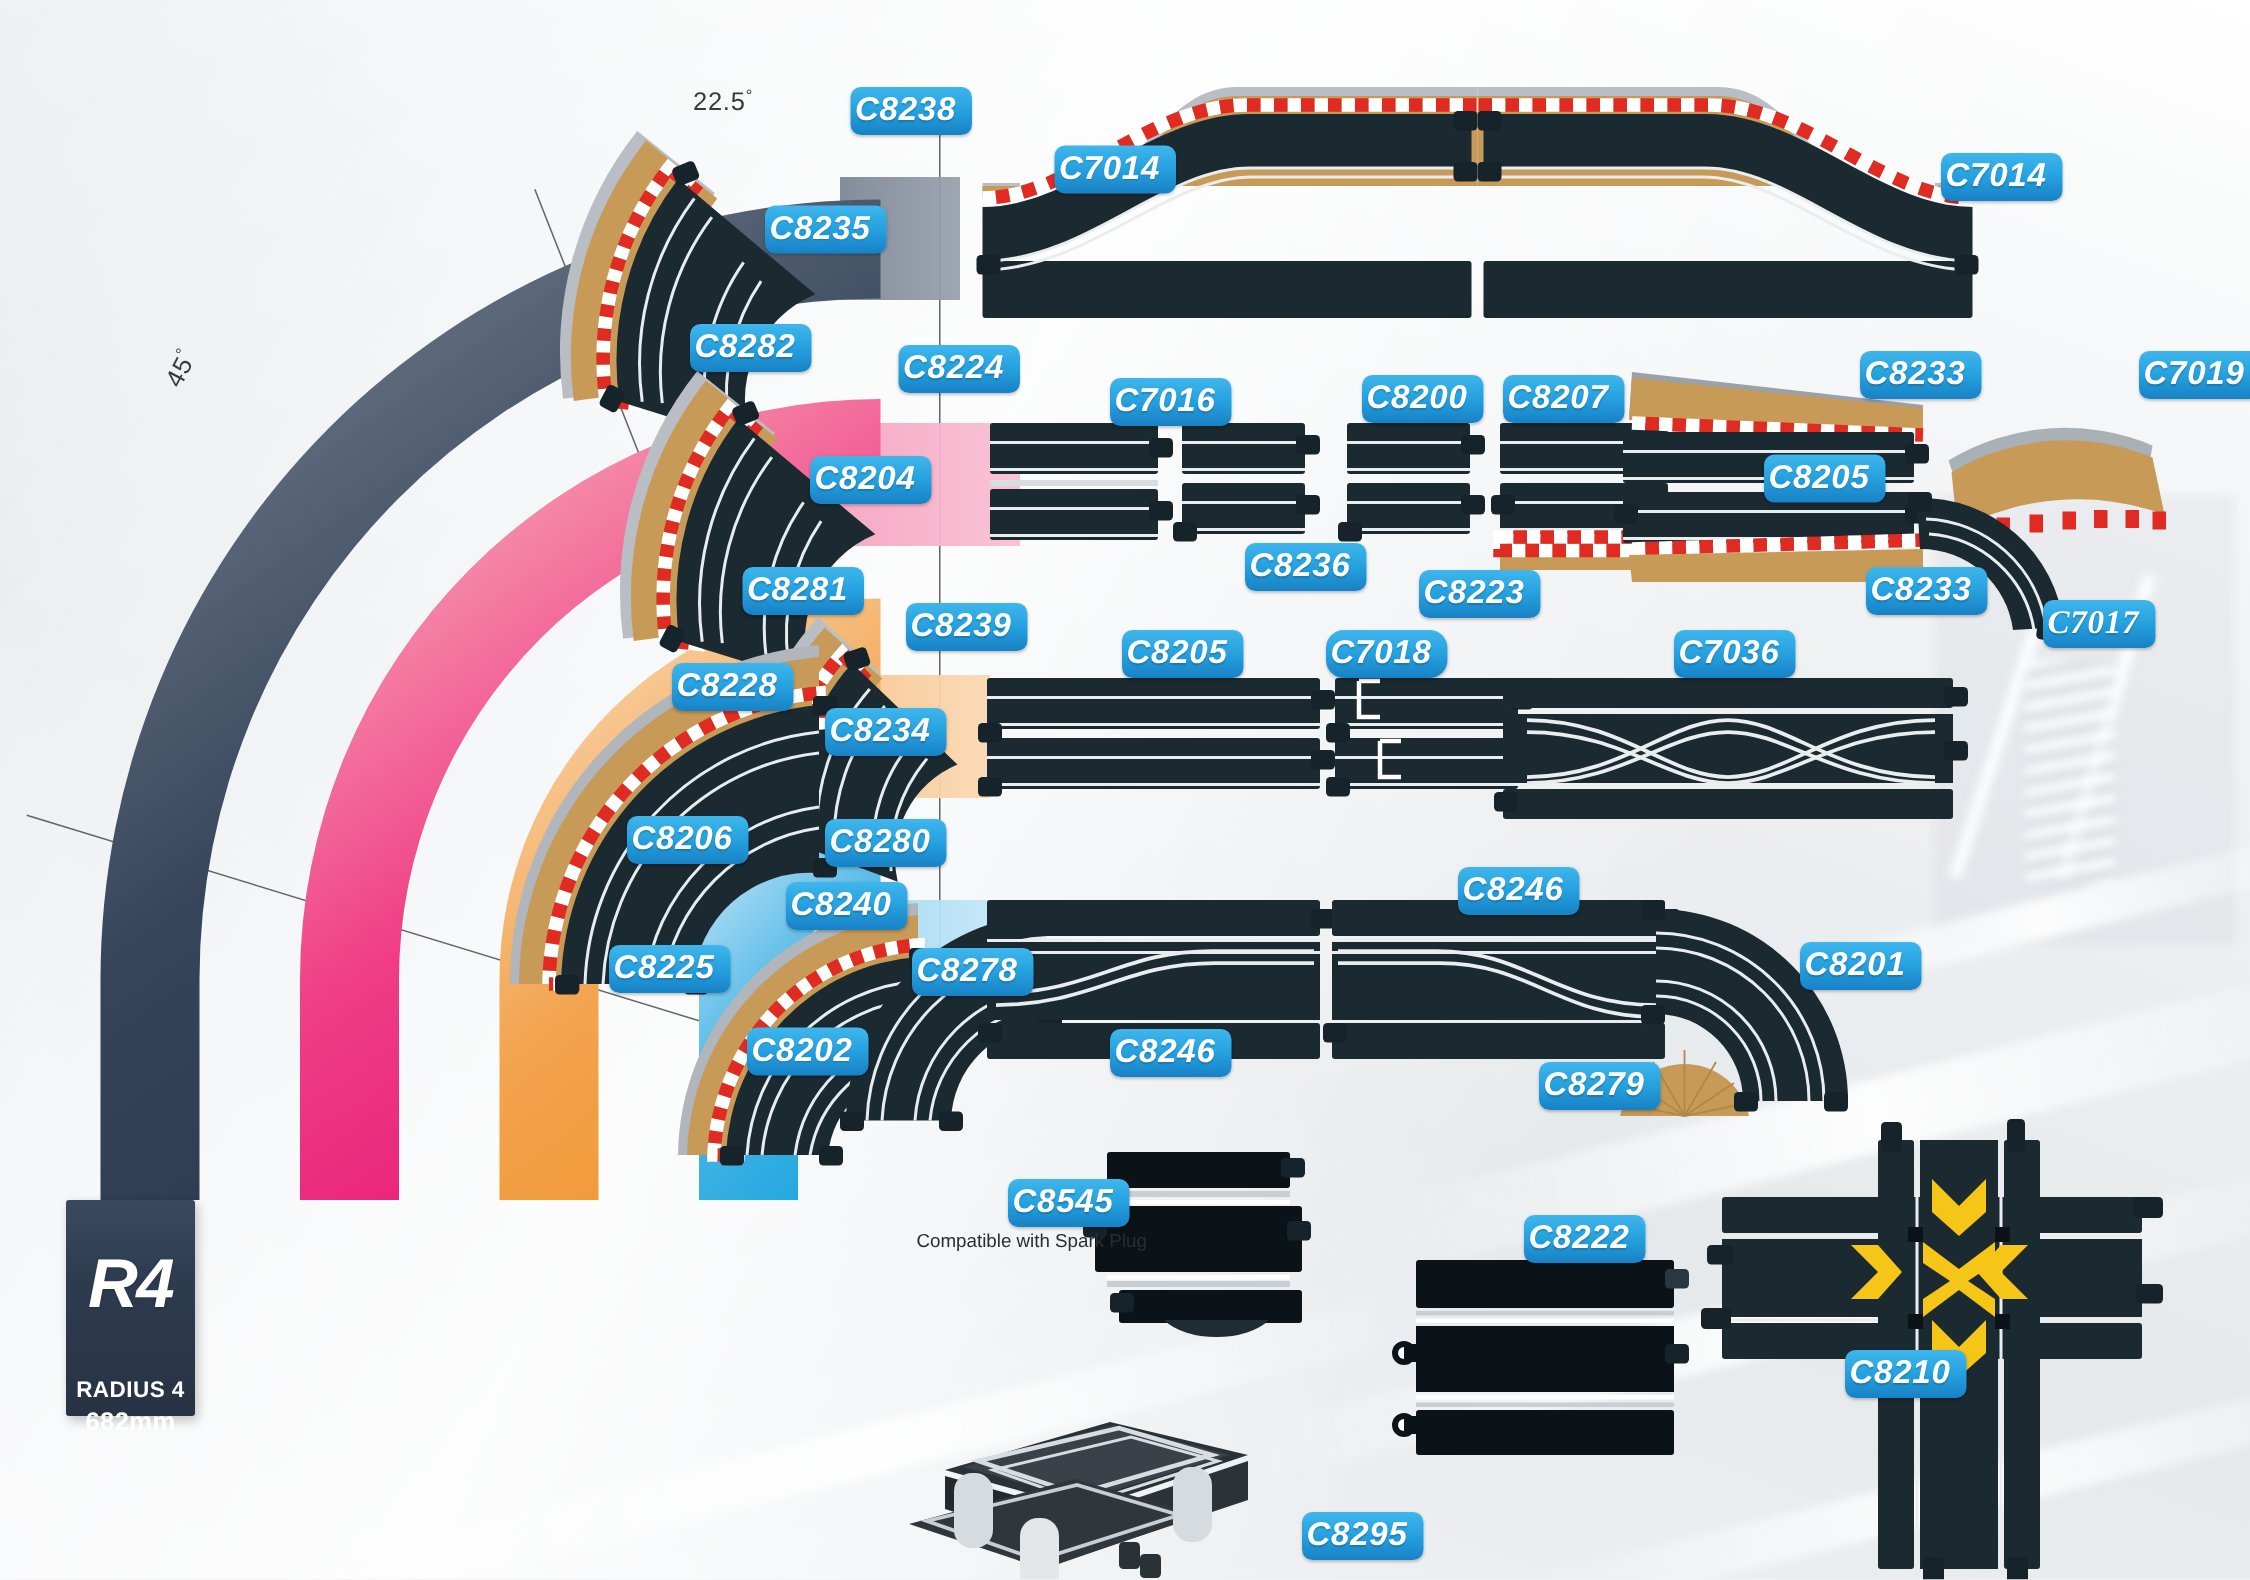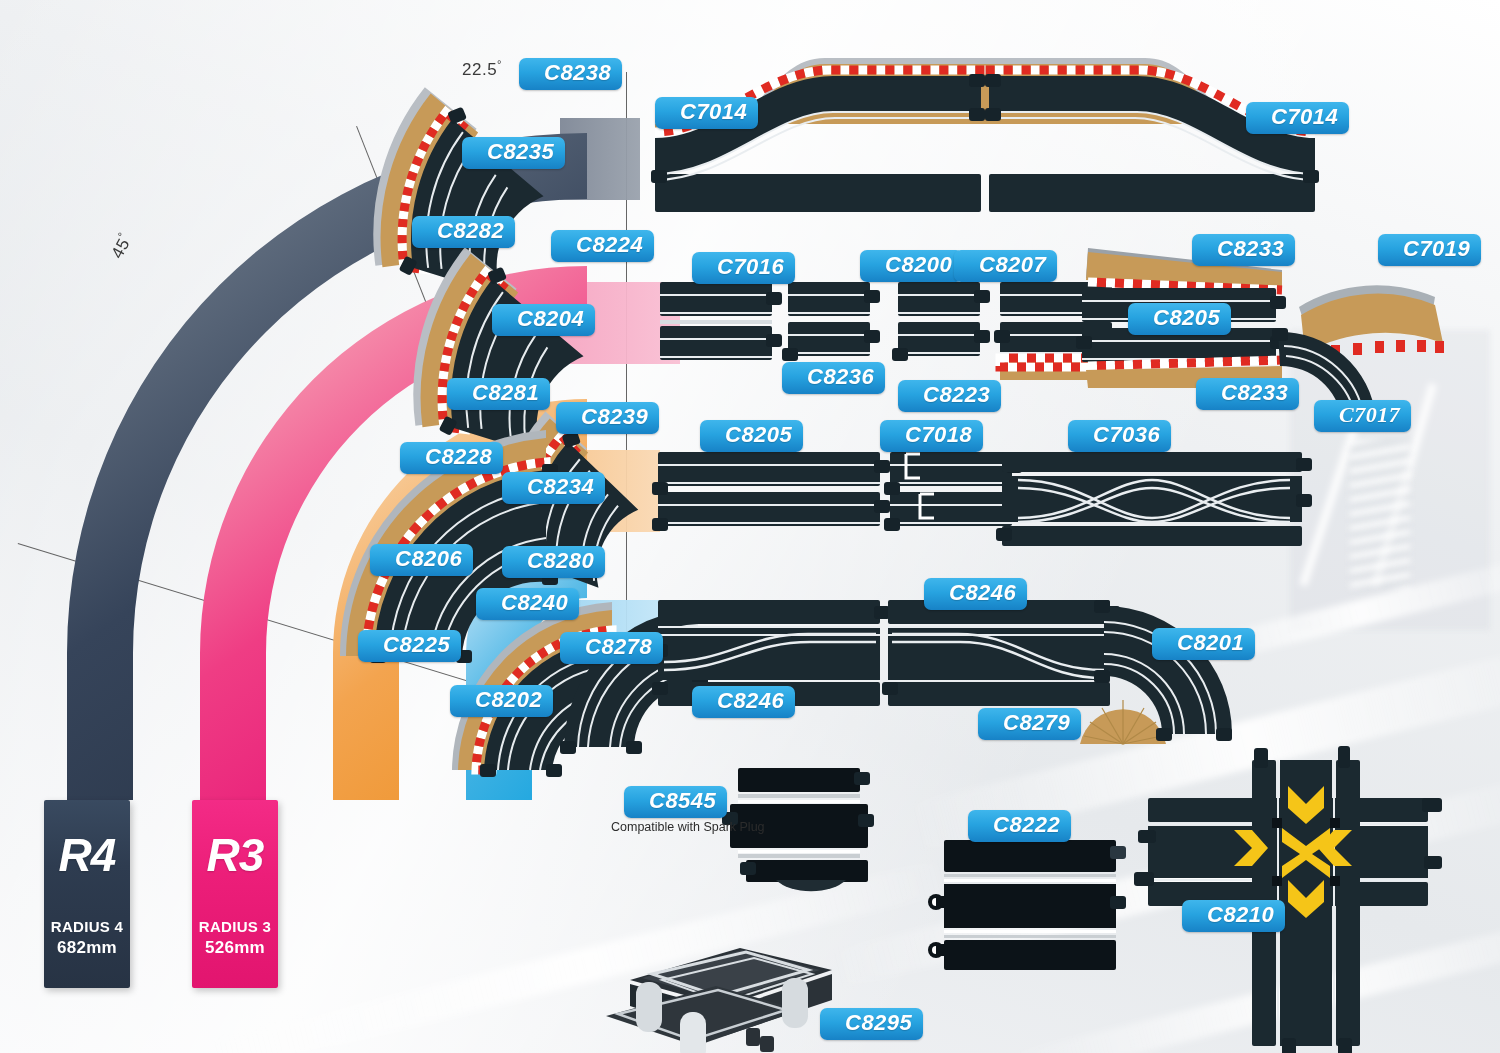--- a/index.html
+++ b/index.html
@@ -46,46 +46,47 @@
     font-family:"Liberation Sans", sans-serif;
     letter-spacing:.5px;
     white-space:nowrap;
   }
   .angle-text sup { font-size:11px; }
 
   
   .tag {
     position:absolute;
     display:inline-block;
-    padding:3px 11px 4px 25px;
+    padding:3px 11px 4px 3px;
     background:linear-gradient(180deg,#3fb6ec 0%,#27a3e0 45%,#1782c6 100%);
     border-radius:7px;
     color:#ffffff;
     font-size:22px;
     font-weight:bold;
     font-style:italic;
     letter-spacing:.5px;
     line-height:1.12;
     white-space:nowrap;
     box-shadow:0 1px 2px rgba(0,0,0,.22);
     text-shadow:0 1px 1px rgba(0,0,0,.18);
     z-index:40;
+    margin-left:48px;
   }
   .subnote {
     position:absolute;
     font-size:12.5px;
     color:#2c2c2c;
     white-space:nowrap;
     z-index:40;
   }
 
   
   .rbar {
     position:absolute;
-    width:86px; height:188px;
+    width:86px; height:144px;
     border-radius:2px;
     box-shadow:2px 3px 7px rgba(0,0,0,.22);
     display:flex; flex-direction:column;
     align-items:center; justify-content:flex-start;
     color:#fff;
     z-index:30;
   }
   .rbar .rcode {
     font-size:46px; font-weight:bold; font-style:italic;
     letter-spacing:-1px; margin-top:32px; line-height:1;
@@ -553,25 +554,20 @@
     <rect x="190" y="-14" width="12" height="22" rx="3" fill="#16232a"></rect>
     <rect x="134" y="278" width="14" height="18" rx="3" fill="#16232a"></rect>
     <rect x="190" y="278" width="14" height="20" rx="3" fill="#16232a"></rect>
   </svg>
 
   <div class="rbar" style="left:44px;top:800px;background:linear-gradient(180deg,#394a60 0%,#2e3c50 35%,#273344 100%);">
     <div class="rcode">R4</div>
     <div class="rname">RADIUS 4</div>
     <div class="rmm">682mm</div>
   </div>
-  <div class="rbar" style="left:192px;top:800px;background:linear-gradient(180deg,#f32b86 0%,#ec1e79 40%,#e2156f 100%);">
-    <div class="rcode">R3</div>
-    <div class="rname">RADIUS 3</div>
-    <div class="rmm">526mm</div>
-  </div>
 
   <div class="tag" style="left:519px;top:58px;">C8238</div>
   <div class="tag" style="left:462px;top:137px;">C8235</div>
   <div class="tag" style="left:412px;top:216px;">C8282</div>
   <div class="tag" style="left:551px;top:230px;">C8224</div>
   <div class="tag" style="left:492px;top:304px;">C8204</div>
   <div class="tag" style="left:447px;top:378px;">C8281</div>
   <div class="tag" style="left:556px;top:402px;">C8239</div>
   <div class="tag" style="left:400px;top:442px;">C8228</div>
   <div class="tag" style="left:502px;top:472px;">C8234</div>
@@ -590,21 +586,21 @@
   <div class="tag" style="left:860px;top:250px;">C8200</div>
   <div class="tag" style="left:954px;top:250px;">C8207</div>
   <div class="tag" style="left:898px;top:380px;">C8223</div>
   <div class="tag" style="left:1192px;top:234px;">C8233</div>
   <div class="tag" style="left:1128px;top:303px;">C8205</div>
   <div class="tag" style="left:1196px;top:378px;">C8233</div>
   <div class="tag" style="left:1378px;top:234px;">C7019</div>
   <div class="tag" style="left:1314px;top:400px;font-family:Liberation Serif, serif;">C7017</div>
 
   <div class="tag" style="left:700px;top:420px;">C8205</div>
-  <div class="tag" style="left:880px;top:420px;">C7018</div>
+  <div class="tag" style="left:836px;top:420px;border-radius:12px;">C7018</div>
   <div class="tag" style="left:1068px;top:420px;">C7036</div>
 
   <div class="tag" style="left:924px;top:578px;">C8246</div>
   <div class="tag" style="left:692px;top:686px;">C8246</div>
   <div class="tag" style="left:978px;top:708px;">C8279</div>
   <div class="tag" style="left:1152px;top:628px;">C8201</div>
 
   <div class="tag" style="left:624px;top:786px;">C8545</div>
   <div class="subnote" style="left:611px;top:820px;">Compatible with Spark Plug</div>
   <div class="tag" style="left:968px;top:810px;">C8222</div>

